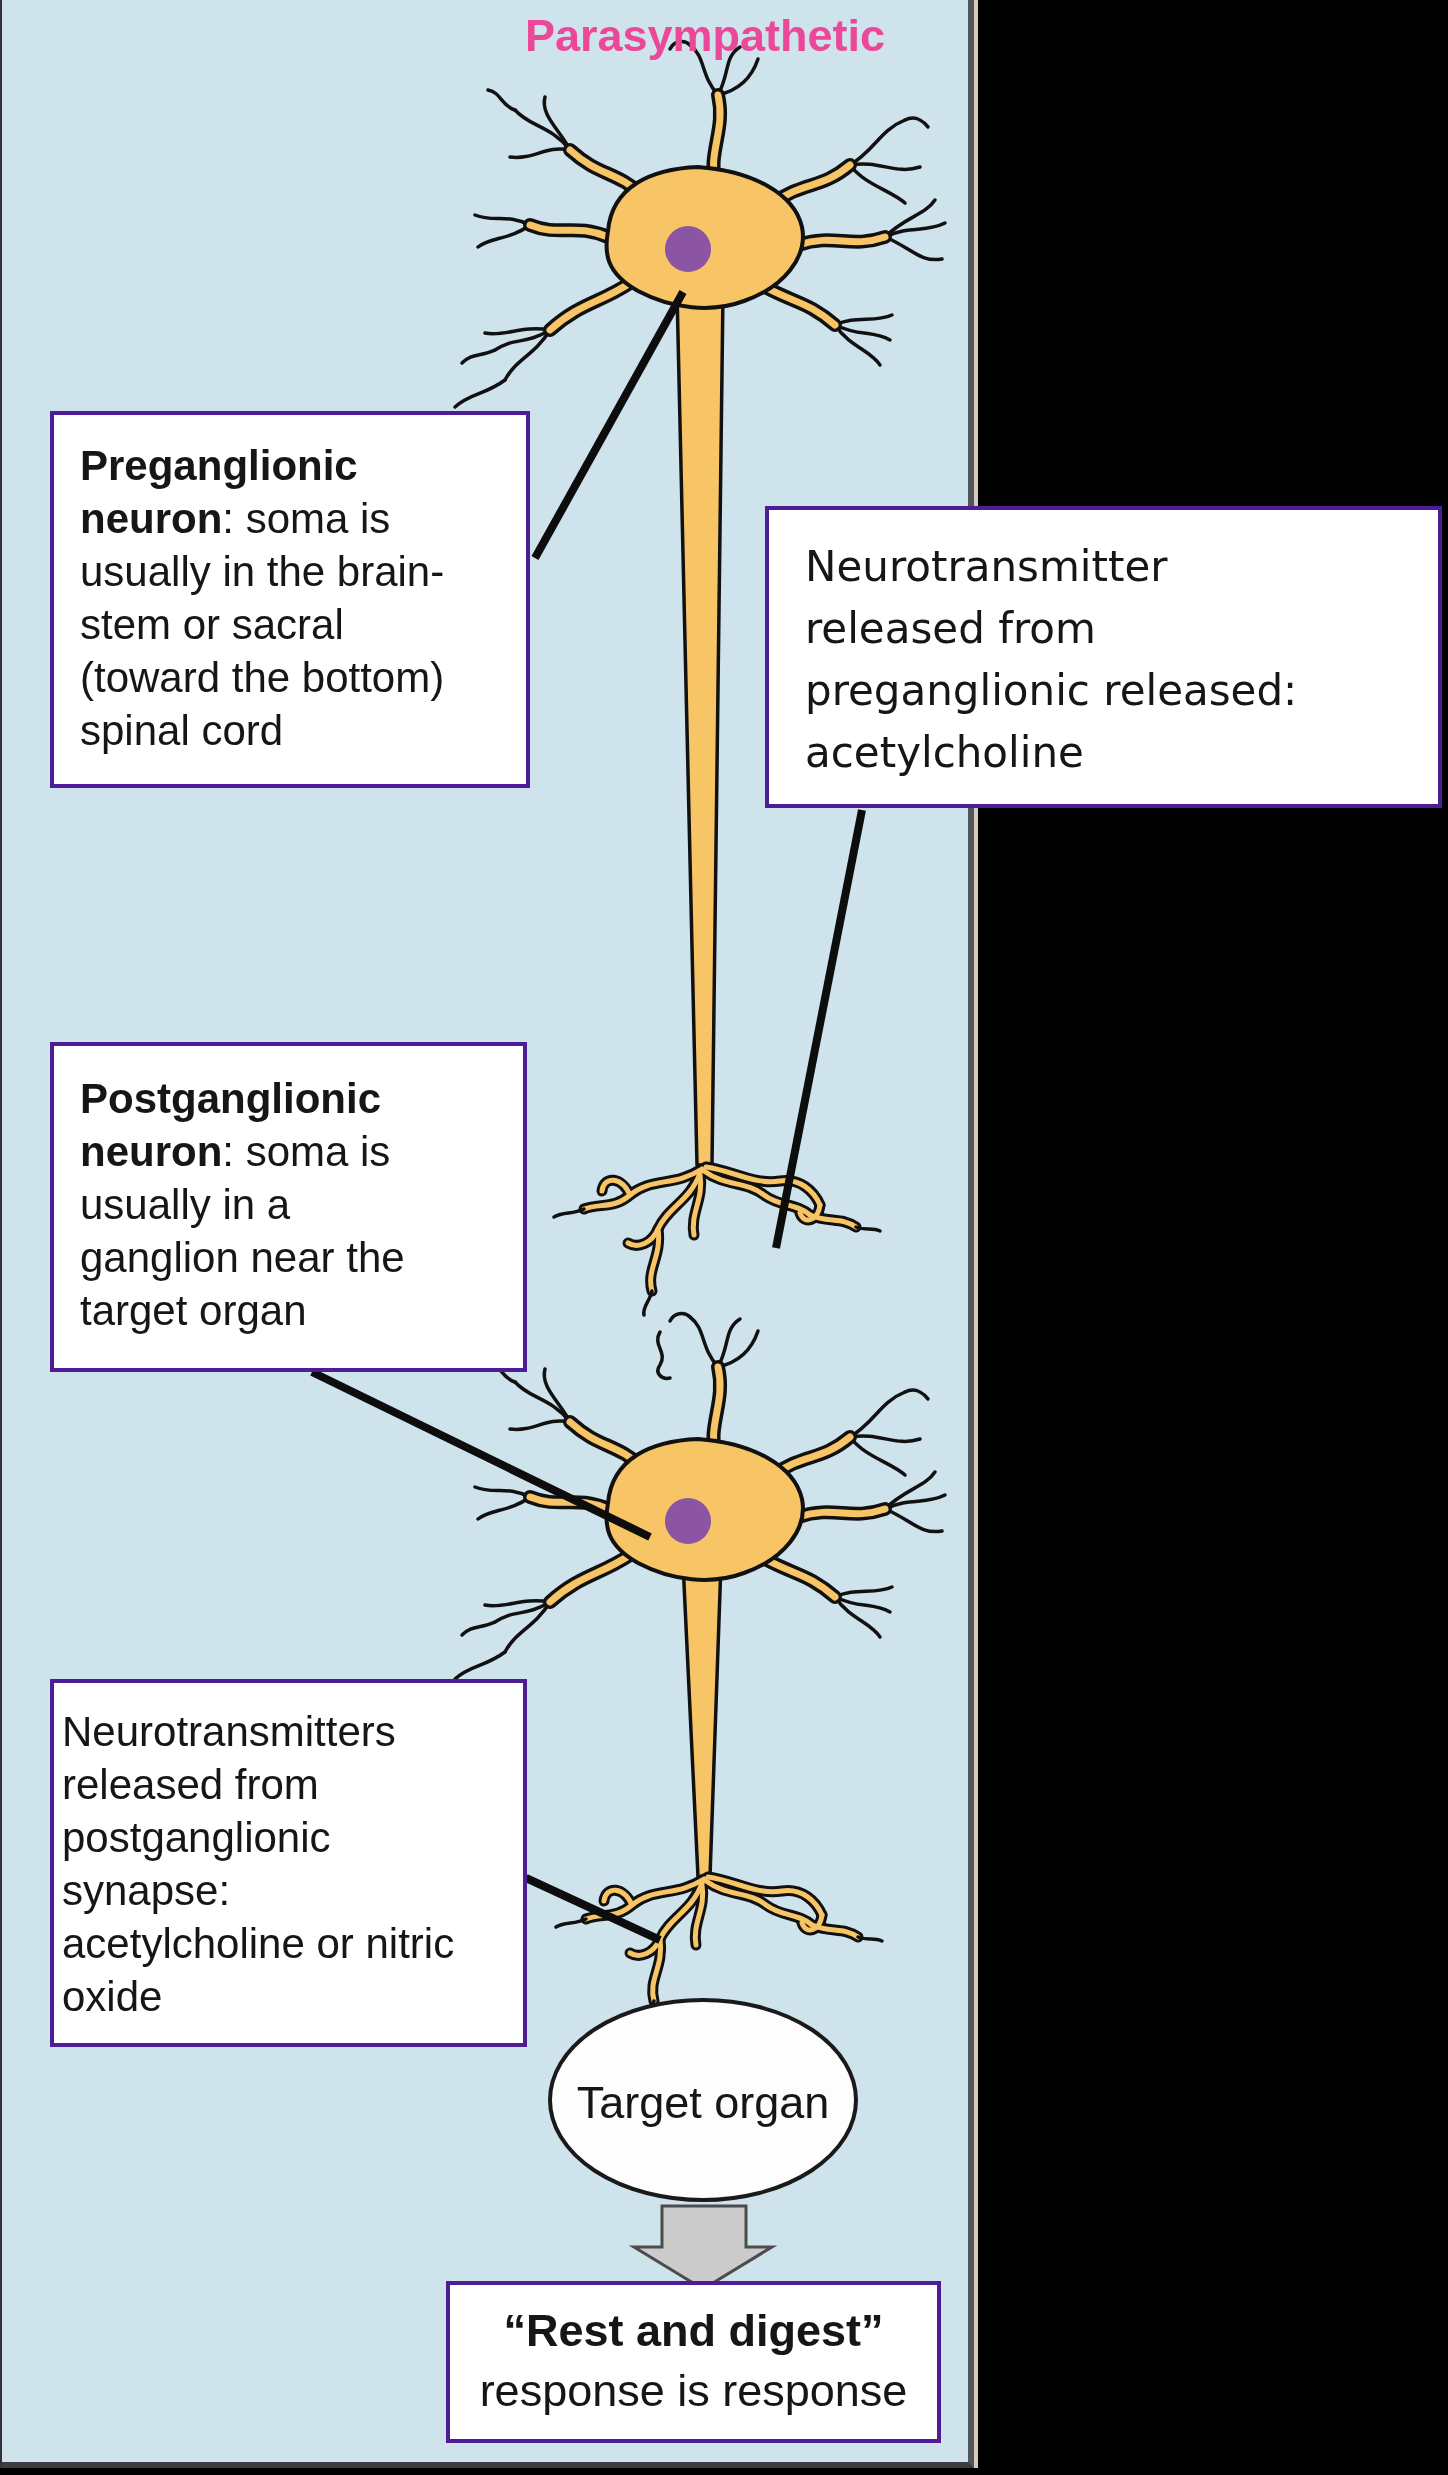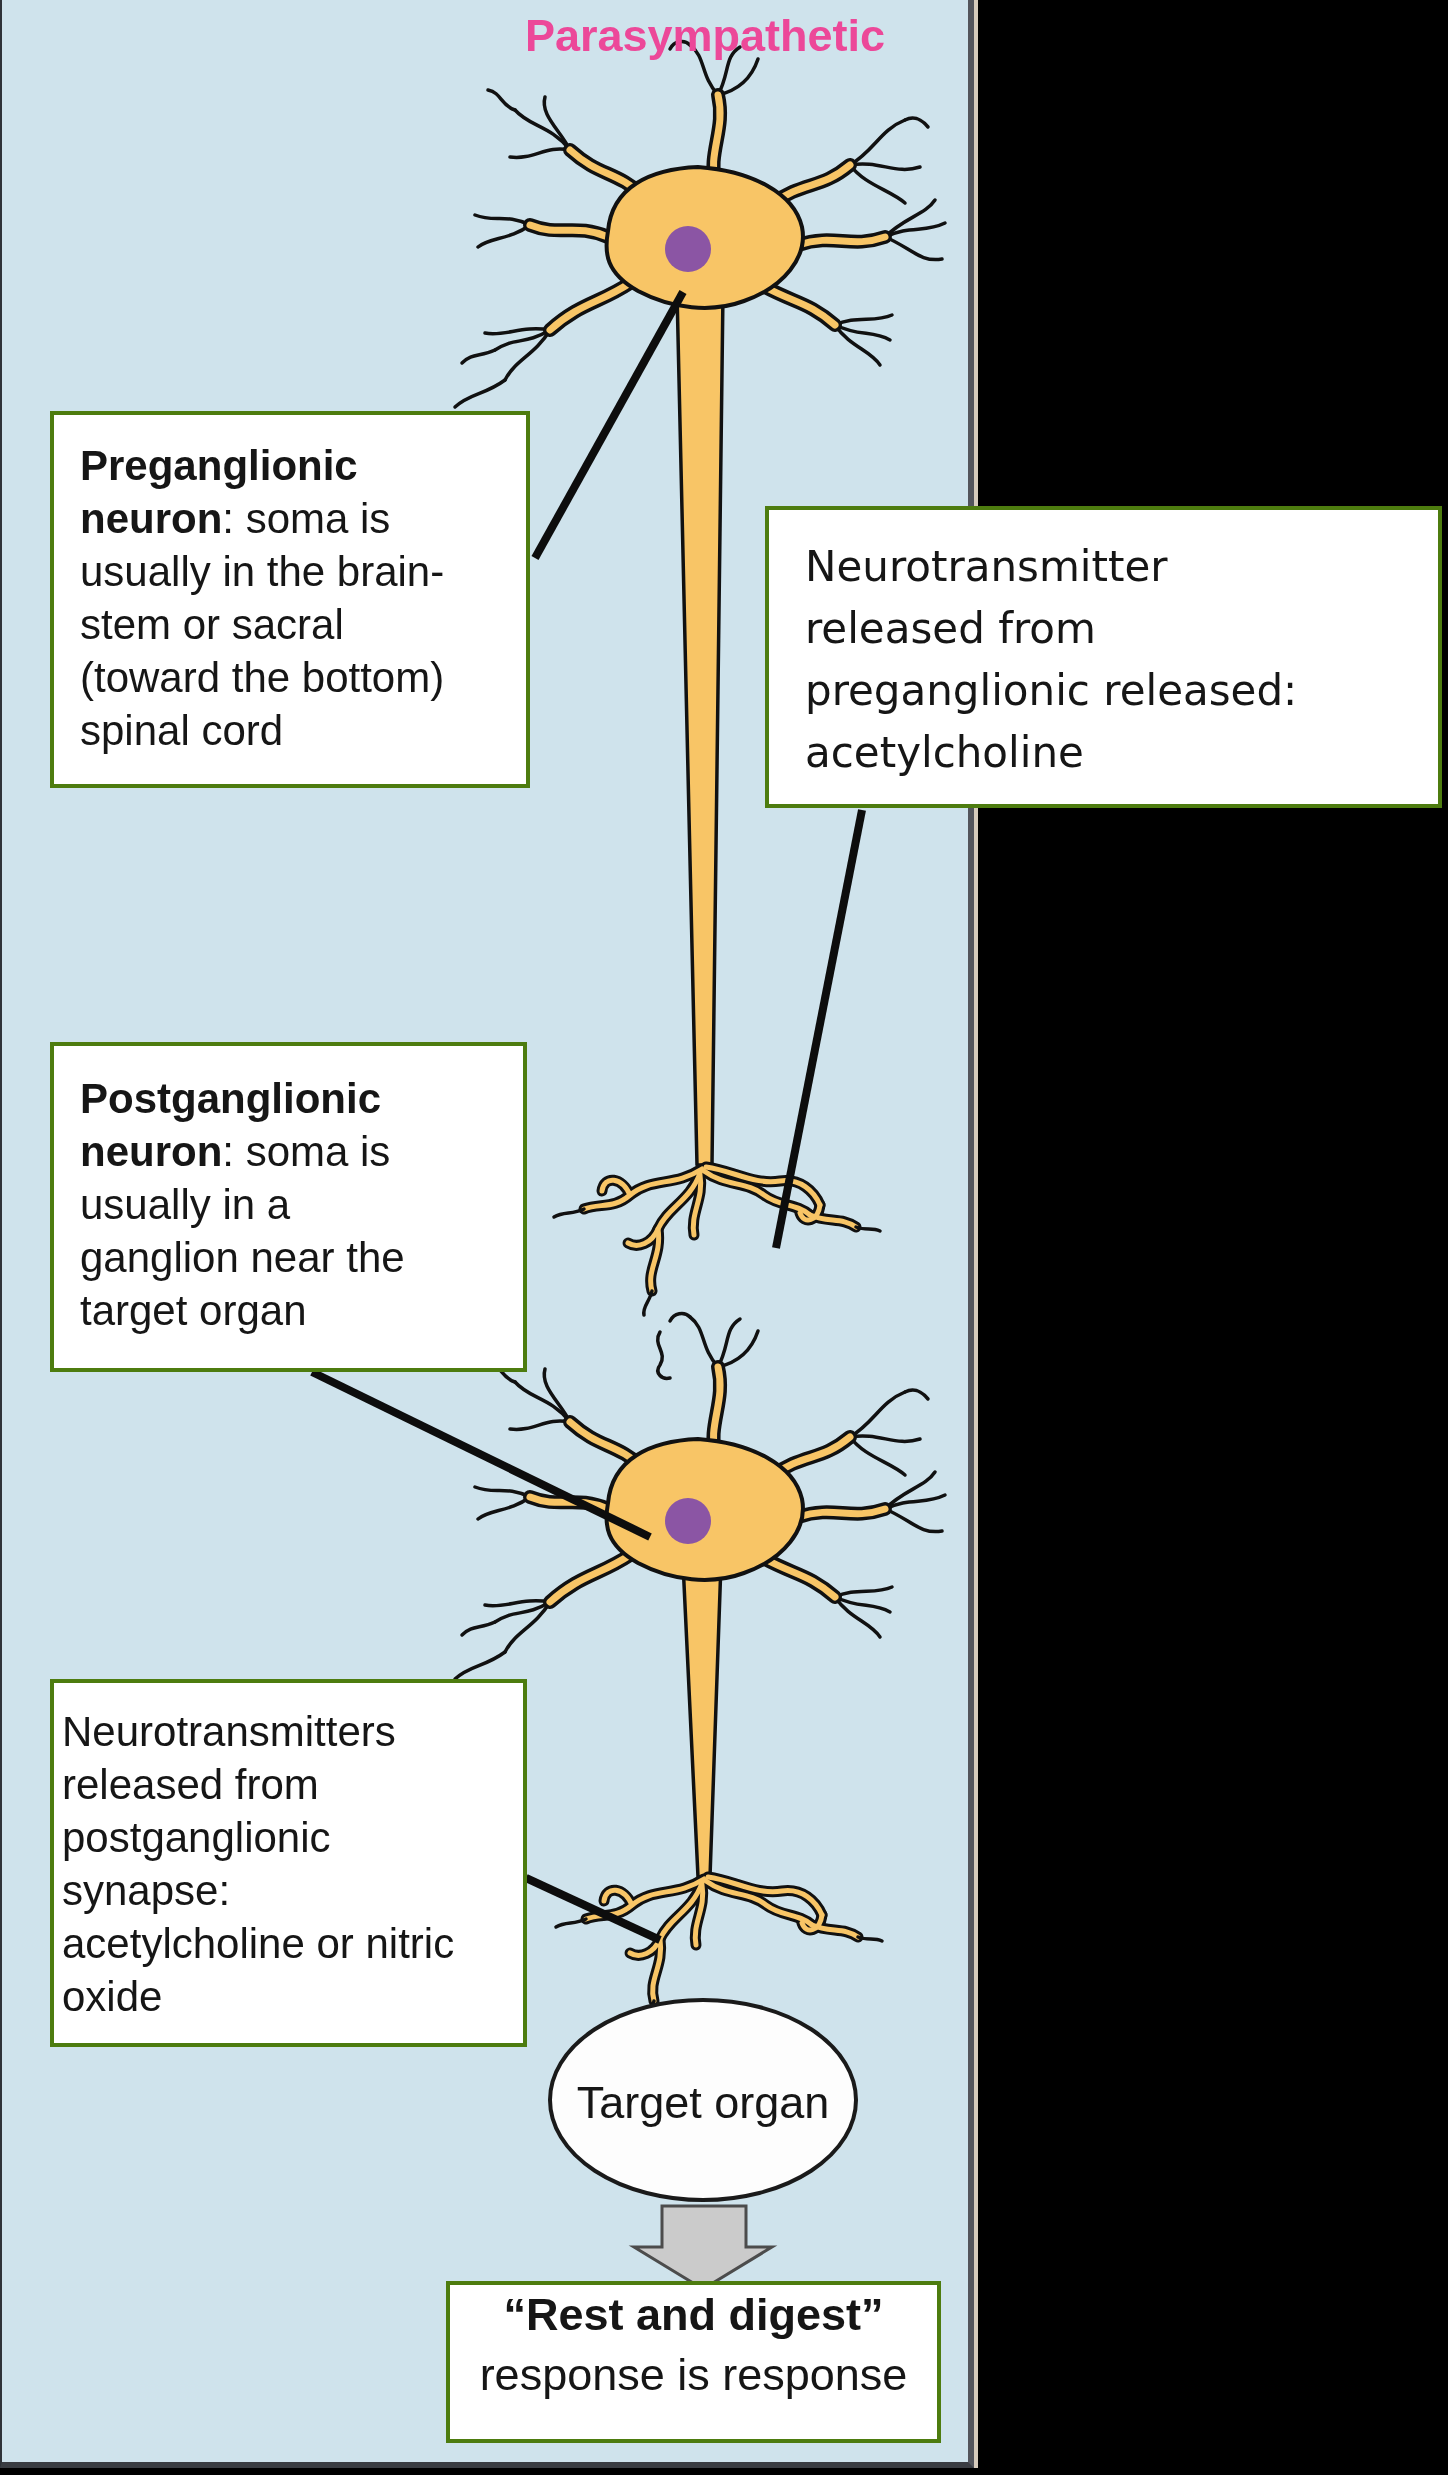--- a/index.html
+++ b/index.html
@@ -6,27 +6,27 @@
   *,*::before,*::after{box-sizing:border-box;}
   .stage{position:relative;width:1448px;height:2475px;background:#000;overflow:hidden;
          font-family:"Liberation Sans",sans-serif;color:#161616;}
   .panel{position:absolute;left:0;top:0;width:974px;height:2468px;
          background:var(--panel-blue,#cfe3ec);
          border-left:2px solid #2f3338;border-right:6px solid #53555c;border-bottom:6px solid #3a3d42;}
   .panel-edge{position:absolute;left:974px;top:0;width:4px;height:2468px;background:#d6cbbc;}
   .title{position:absolute;left:505px;top:10px;width:400px;text-align:center;
          font-size:45px;font-weight:bold;color:#ec4899;}
   svg.art{position:absolute;left:0;top:0;}
-  .label-box{position:absolute;background:#fff;border:4px solid #4d7c0f;}
+  .label-box{position:absolute;background:#fff;border:4px solid #4c1d95;}
   #box-pre  {left:50px; top:411px; width:480px;height:377px;padding:24px 0 0 26px;font-size:42px;line-height:53px;}
   #box-ntpre{left:765px;top:506px; width:677px;height:302px;padding:26px 0 0 36px;
              font-family:"DejaVu Sans",sans-serif;font-size:42px;line-height:62px;}
   #box-post {left:50px; top:1042px;width:477px;height:330px;padding:26px 0 0 26px;font-size:42px;line-height:53px;}
   #box-ntpost{left:50px;top:1679px;width:477px;height:368px;padding:22px 0 0 8px;font-size:42px;line-height:53px;}
-  #box-rest {left:446px;top:2281px;width:495px;height:162px;text-align:center;
+  #box-rest {left:446px;top:2281px;width:495px;height:162px;padding-top:16px;text-align:center;
              font-size:45px;line-height:60px;}
   .tl{white-space:nowrap;}
   .tl b{font-weight:bold;}
   .target-label{position:absolute;left:553px;top:2077px;width:300px;text-align:center;font-size:45px;}
   
   .trunk{fill:none;stroke:#111;stroke-width:14;stroke-linecap:round;}
   .trunk-fill{fill:none;stroke:var(--neuron-orange,#f8c566);stroke-width:7;stroke-linecap:round;}
   .twig{fill:none;stroke:#111;stroke-width:3.5;stroke-linecap:round;}
   .tube{fill:none;stroke:#111;stroke-width:11;stroke-linecap:round;}
   .tube-fill{fill:none;stroke:var(--neuron-orange,#f8c566);stroke-width:5;stroke-linecap:round;}

